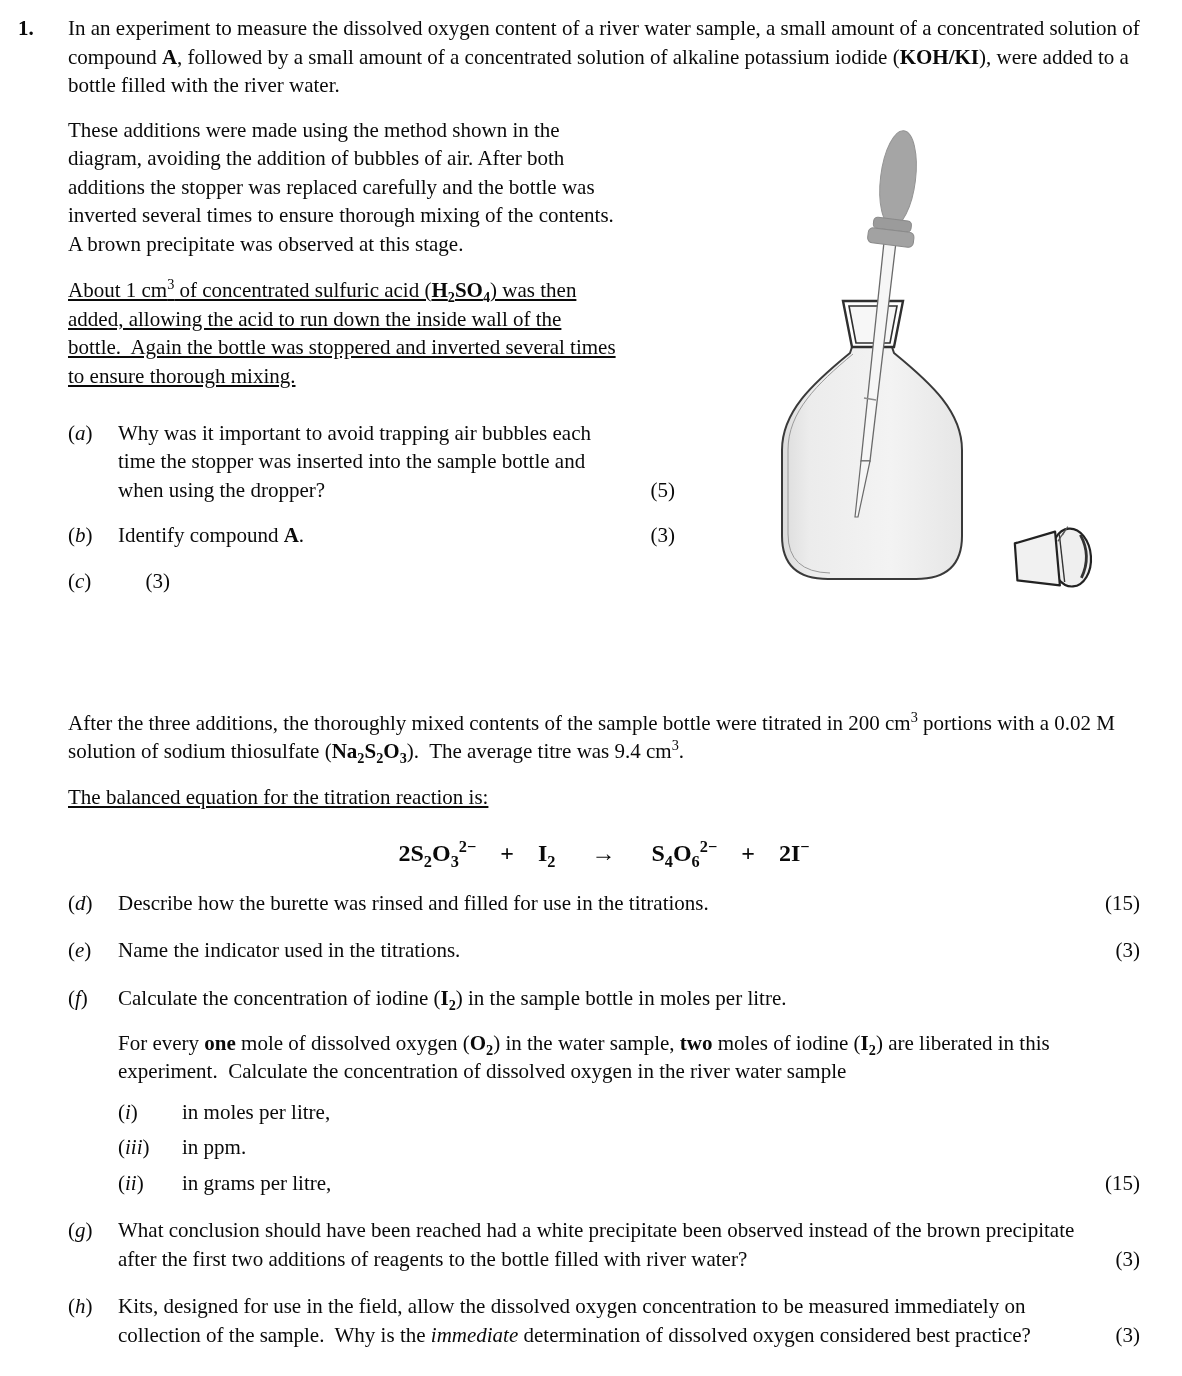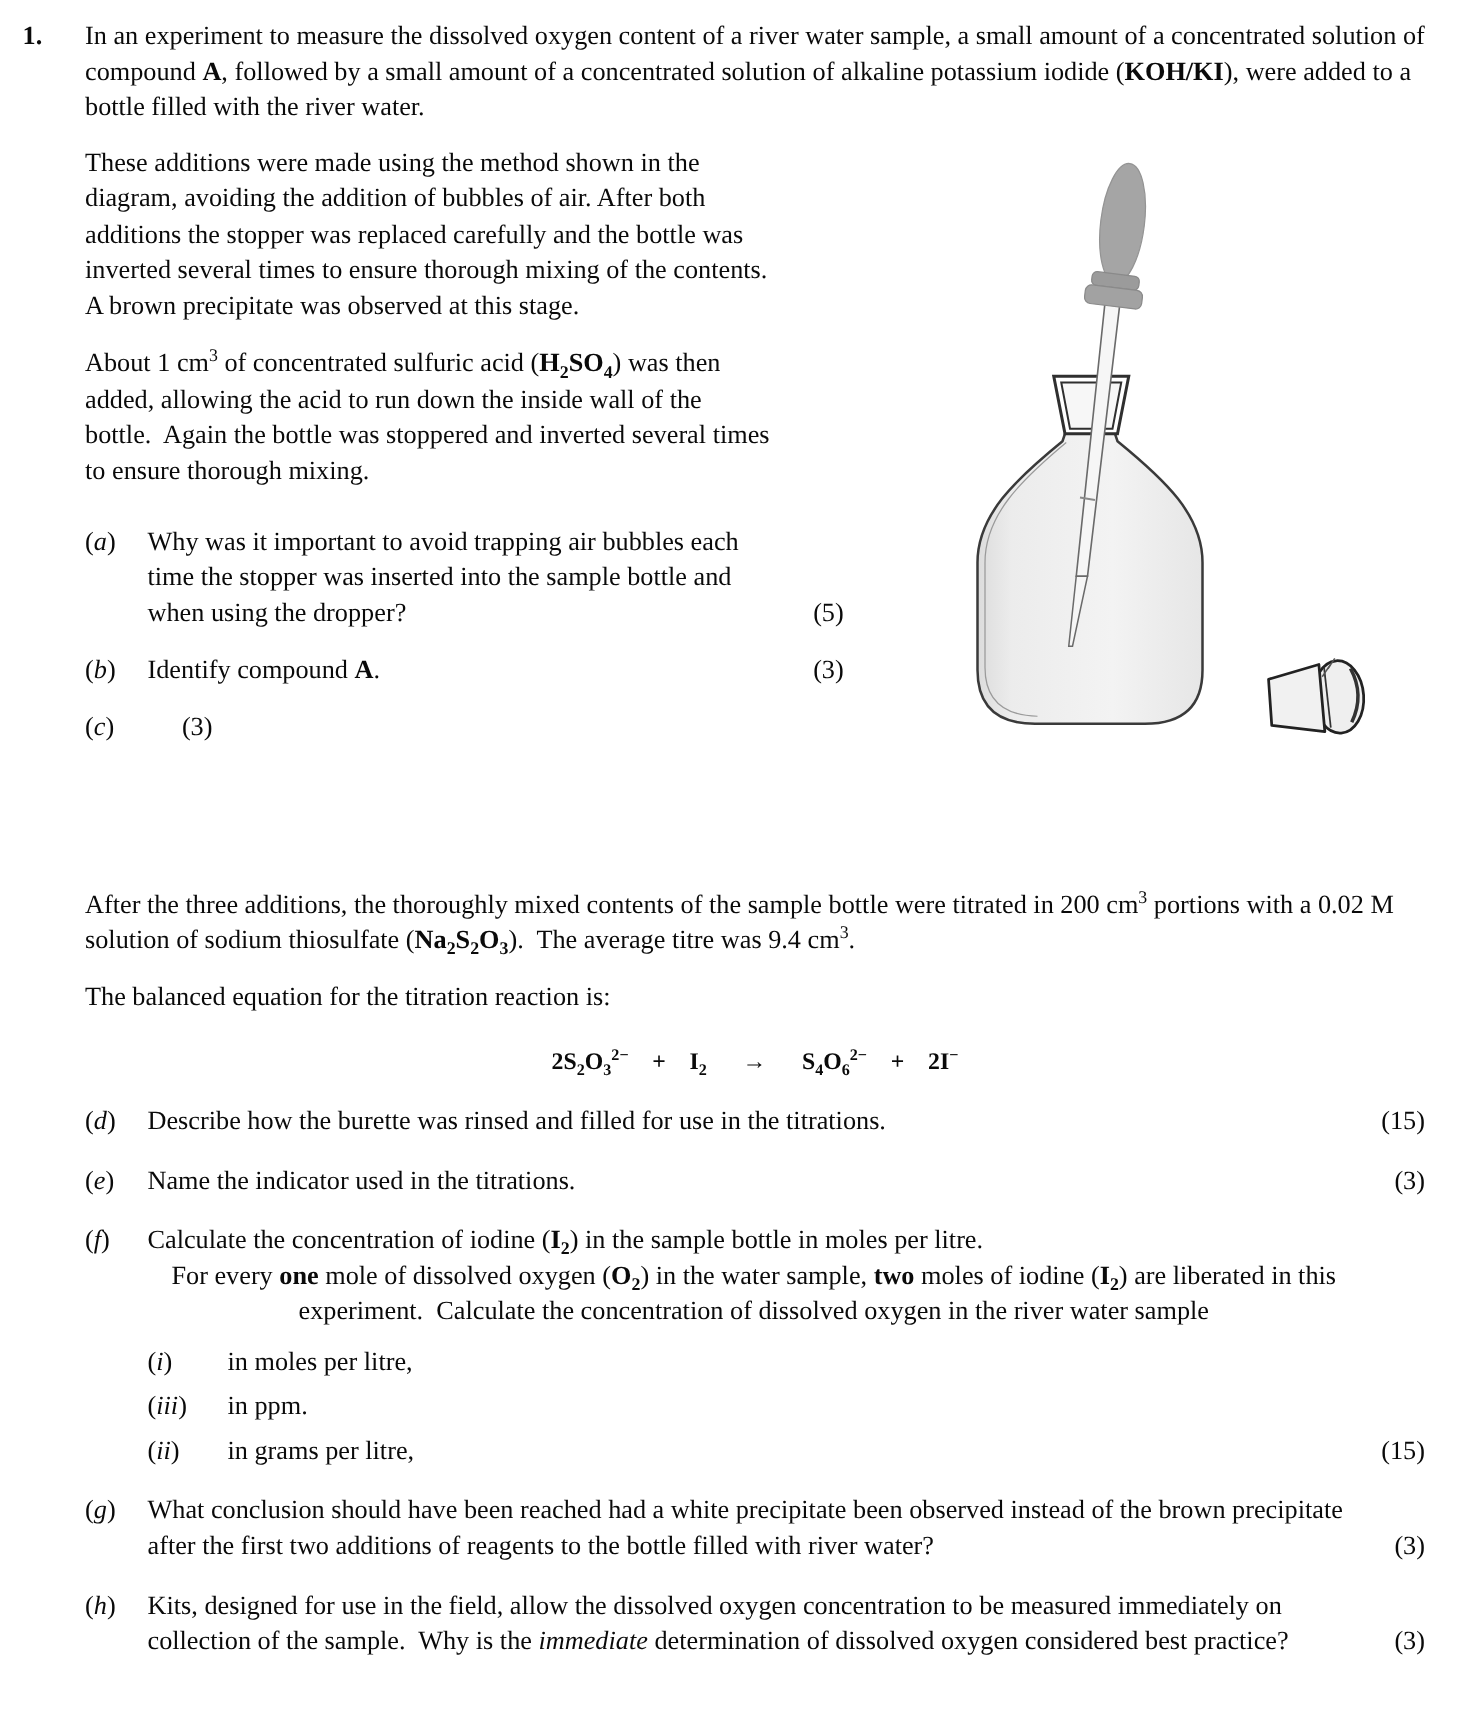--- a/index.html
+++ b/index.html
@@ -18,37 +18,37 @@
   sup{vertical-align:super;}
   sub{vertical-align:sub;}
   p{margin:0;}
   .para{max-width:1072px;}
   
   .mid{display:flex;margin-top:16px;gap:38px;}
   .mid-left{width:612px;flex:none;}
   .mid-left .para{max-width:556px;}
   .mid-right{flex:1;min-width:0;}
   .mid-right svg{display:block;margin-left:22px;}
-  .para + .para{margin-top:17px;}
+  .para + .para{margin-top:17px;text-decoration:underline;}
   
   .prow{display:flex;margin-top:17px;}
   .pmark{width:50px;flex:none;}
   .ptext{flex:1;min-width:0;}
   .mid .ptext{max-width:505px;}
   .pmarks{flex:none;width:52px;text-align:right;align-self:flex-end;white-space:nowrap;}
   .full-parts .prow{margin-top:19px;}
   .after{margin-top:18px;}
   .eqintro{margin-top:18px;}
   .equation{
     margin-top:26px;
     margin-bottom:8px;
     text-align:center;
-    font-size:19px;
+    font-size:24px;
   }
-  .fpara2{text-align:center;}
+  .fpara2{margin-top:16px;}
   .subparts{margin-top:12px;}
   .sub-row{display:flex;margin-top:7px;}
   .sub-mark{width:64px;flex:none;}
   .sub-text{flex:1;min-width:0;}
   em{font-style:italic;}
   strong{font-weight:bold;}
 </style>
 </head>
 <body>
 

